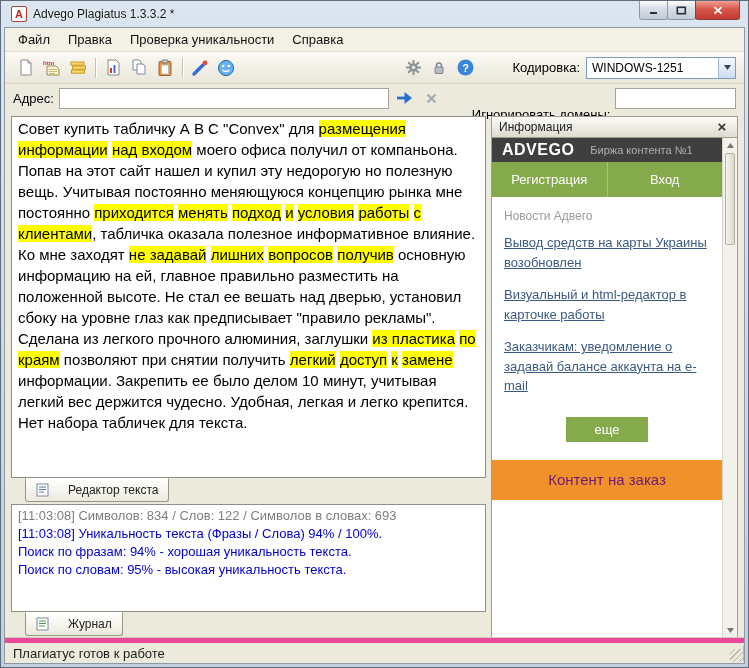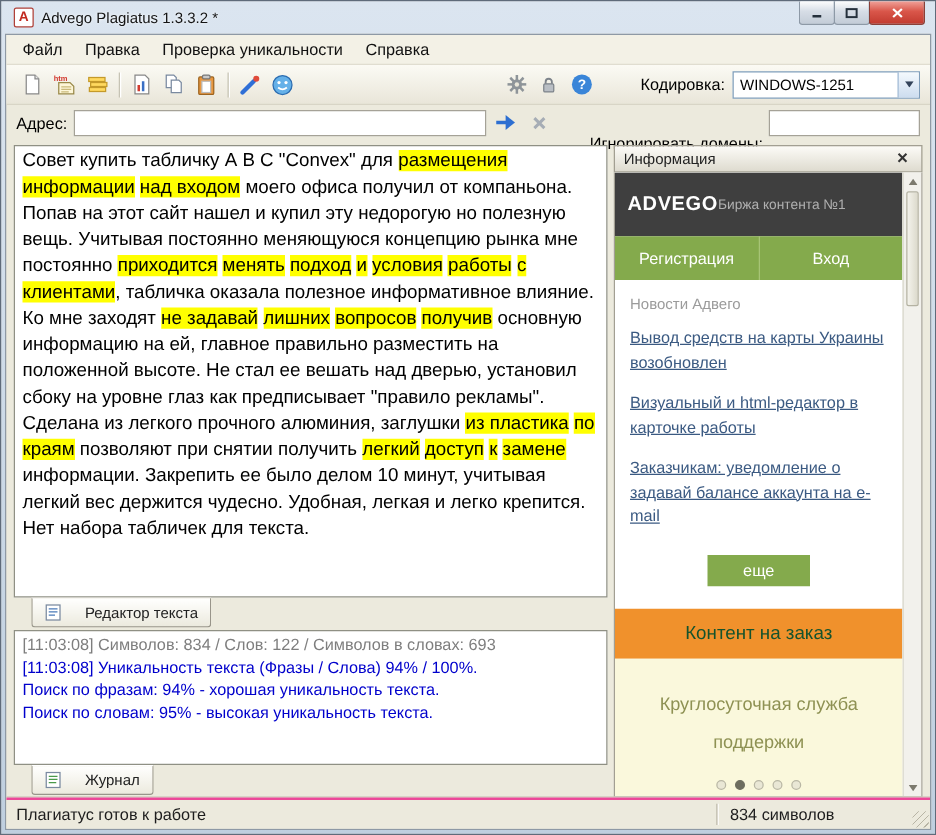--- a/index.html
+++ b/index.html
@@ -46,42 +46,42 @@
   .log{height:108px;background:#fff;border:1px solid #8f9084;padding:2px 6px;font-size:13px;overflow:hidden;flex:none;}
   .log-line{line-height:18px;white-space:nowrap;}
   .log-line.muted{color:#7e7e7e;}
   .log-line.blue{color:var(--log-blue);font-weight:normal;}
 
   .info-panel{width:247px;min-width:247px;display:flex;flex-direction:column;flex:none;}
   .info-header{height:22px;background:linear-gradient(#fcfbf7,#dedbcf);border:1px solid #a29f92;display:flex;align-items:center;padding:0 7px;font-size:12px;color:#222;flex:none;}
   .info-close{margin-left:auto;font-size:15px;font-weight:bold;color:#333;width:16px;text-align:center;line-height:14px;}
   .info-content{flex:1;border:1px solid #a29f92;border-top:none;background:#fff;display:flex;overflow:hidden;}
   .info-body{flex:1;display:flex;flex-direction:column;min-width:0;overflow:hidden;}
-  .advego-head{height:51px;background:#3f3f3f;display:flex;align-items:center;padding:0 10px;gap:0;flex:none;}
+  .advego-head{height:24px;background:#3f3f3f;display:flex;align-items:center;padding:0 10px;gap:16px;flex:none;}
   .brand{color:#fff;font-weight:bold;font-size:16px;letter-spacing:.5px;}
   .tagline{color:#b0b0b0;font-size:11px;}
   .auth-row{height:35px;background:var(--green);display:flex;flex:none;}
   .auth-btn{flex:1;display:flex;align-items:center;justify-content:center;color:#fff;font-size:13px;}
   .auth-btn + .auth-btn{border-left:1px solid #a6c476;}
   .news{padding:8px 12px 0 12px;flex:none;}
   .news-heading{color:#9b9b9b;font-size:12px;margin:4px 0 10px;}
   .news-link{display:block;color:var(--link);font-size:13px;line-height:1.5;text-decoration:underline;margin-bottom:13px;cursor:pointer;}
   .more-row{text-align:center;padding:8px 0 4px;}
   .more-btn{display:inline-block;background:var(--green);color:#fff;font-size:13px;padding:5px 28px;cursor:pointer;}
-  .banner{height:40px;background:var(--orange);color:#14532d;font-size:15px;display:flex;align-items:center;justify-content:center;flex:none;margin-top:14px;}
+  .banner{height:40px;background:var(--orange);color:#701a75;font-size:15px;display:flex;align-items:center;justify-content:center;flex:none;margin-top:14px;}
   .support{flex:1;background:#faf8dc;color:#8e9153;font-size:14.5px;text-align:center;padding-top:22px;line-height:2.1;position:relative;overflow:hidden;}
   .dots{position:absolute;left:0;right:0;bottom:5px;display:flex;justify-content:center;gap:7px;}
   .dot{width:8px;height:8px;border-radius:50%;background:#e9e7d5;border:1px solid #b9b7a5;}
   .dot.active{background:#6d6d5f;border-color:#6d6d5f;}
   .vscroll{width:15px;background:#f2f1ec;border-left:1px solid #d8d6ca;display:flex;flex-direction:column;flex:none;}
   .varrow{height:14px;display:flex;align-items:center;justify-content:center;flex:none;}
   .vthumb{height:92px;margin:1px 2px;background:linear-gradient(90deg,#f4f3ec,#dcdacc);border:1px solid #b4b2a2;border-radius:2px;flex:none;}
   .vtrack{flex:1;}
 
-  .statusbar{height:25px;background:#eceadd;border-top:2px solid #ec4899;box-shadow:0 -1px 0 #cfccbd;display:flex;align-items:center;font-size:13px;color:#1d1d1d;flex:none;position:relative;}
+  .statusbar{height:25px;background:#eceadd;border-top:5px solid #ec4899;box-shadow:0 -1px 0 #cfccbd;display:flex;align-items:center;font-size:13px;color:#1d1d1d;flex:none;position:relative;}
   .status-left{flex:1;padding-left:8px;white-space:nowrap;overflow:hidden;}
   .status-sep{width:1px;height:17px;background:#bdbaab;box-shadow:1px 0 0 #fff;flex:none;}
   .status-chars{width:170px;padding-left:10px;white-space:nowrap;}
   .resize-grip{position:absolute;right:1px;bottom:1px;width:13px;height:13px;
     background:repeating-linear-gradient(135deg,transparent 0 3px,#b7b4a4 3px 4px);}
 </style>
 </head>
 <body>
 
 <div class="window">
@@ -279,31 +279,20 @@
             <div class="news">
               <div class="news-heading">Новости Адвего</div>
               <a class="news-link">Вывод средств на карты Украины возобновлен</a>
               <a class="news-link">Визуальный и html-редактор в карточке работы</a>
               <a class="news-link">Заказчикам: уведомление о задавай балансе аккаунта на e-mail</a>
               <div class="more-row">
                 <span class="more-btn">еще</span>
               </div>
             </div>
             <div class="banner">Контент на заказ</div>
-            <div class="support">
-              <div>Круглосуточная служба</div>
-              <div>поддержки</div>
-              <div class="dots">
-                  <span class="dot"></span>
-                  <span class="dot active"></span>
-                  <span class="dot"></span>
-                  <span class="dot"></span>
-                  <span class="dot"></span>
-                </div>
-            </div>
           </div>
           <div class="vscroll">
             <div class="varrow">
               <svg width="7" height="5" viewBox="0 0 7 5">
                   <path d="M0 5h7L3.5 0z" fill="#7c7a6e"></path>
                 </svg>
             </div>
             <div class="vthumb"></div>
             <div class="vtrack"></div>
             <div class="varrow">
@@ -312,17 +301,16 @@
                 </svg>
             </div>
           </div>
         </div>
       </div>
     </div>
 
     <div class="statusbar">
       <div class="status-left">Плагиатус готов к работе</div>
       <div class="status-sep"></div>
-      <div class="status-chars">834 символов</div>
       <div class="resize-grip"></div>
     </div>
   </div>
 </div>
 
 </body></html>

